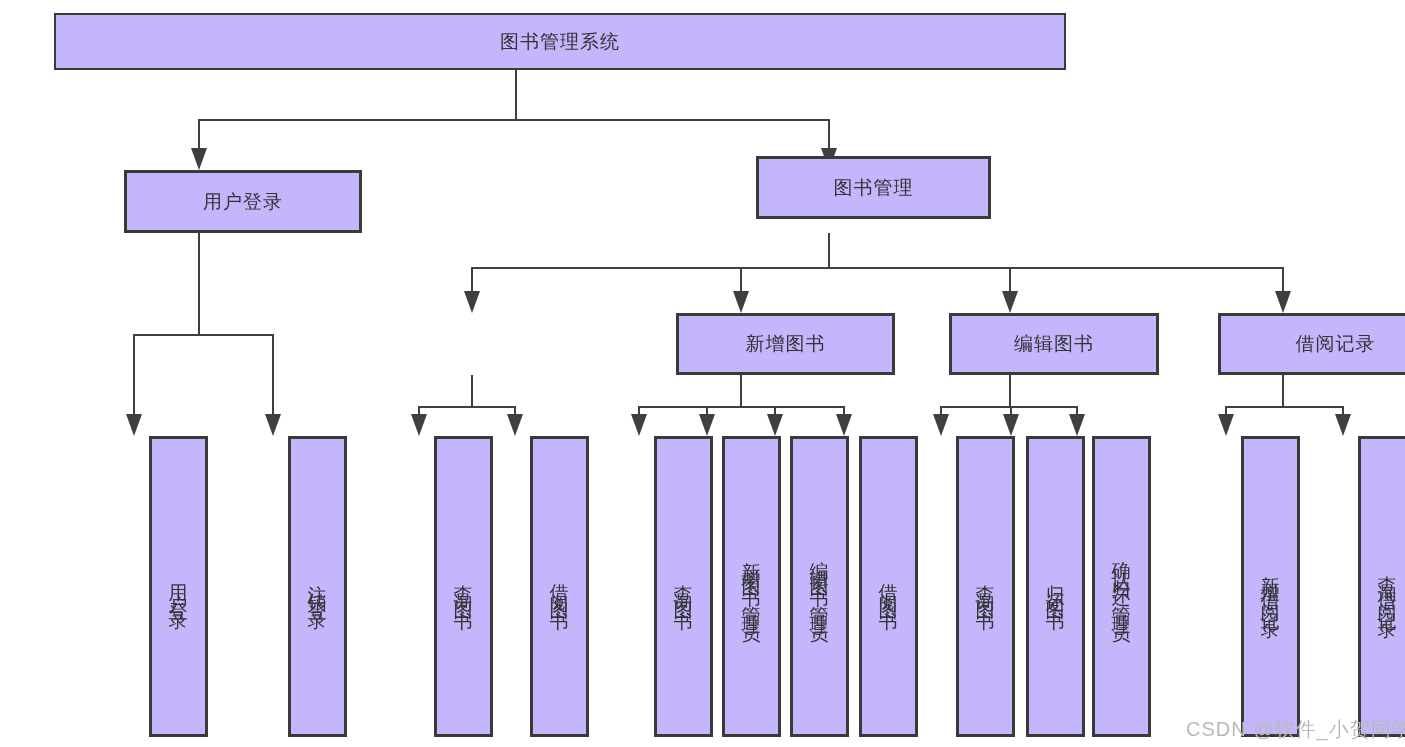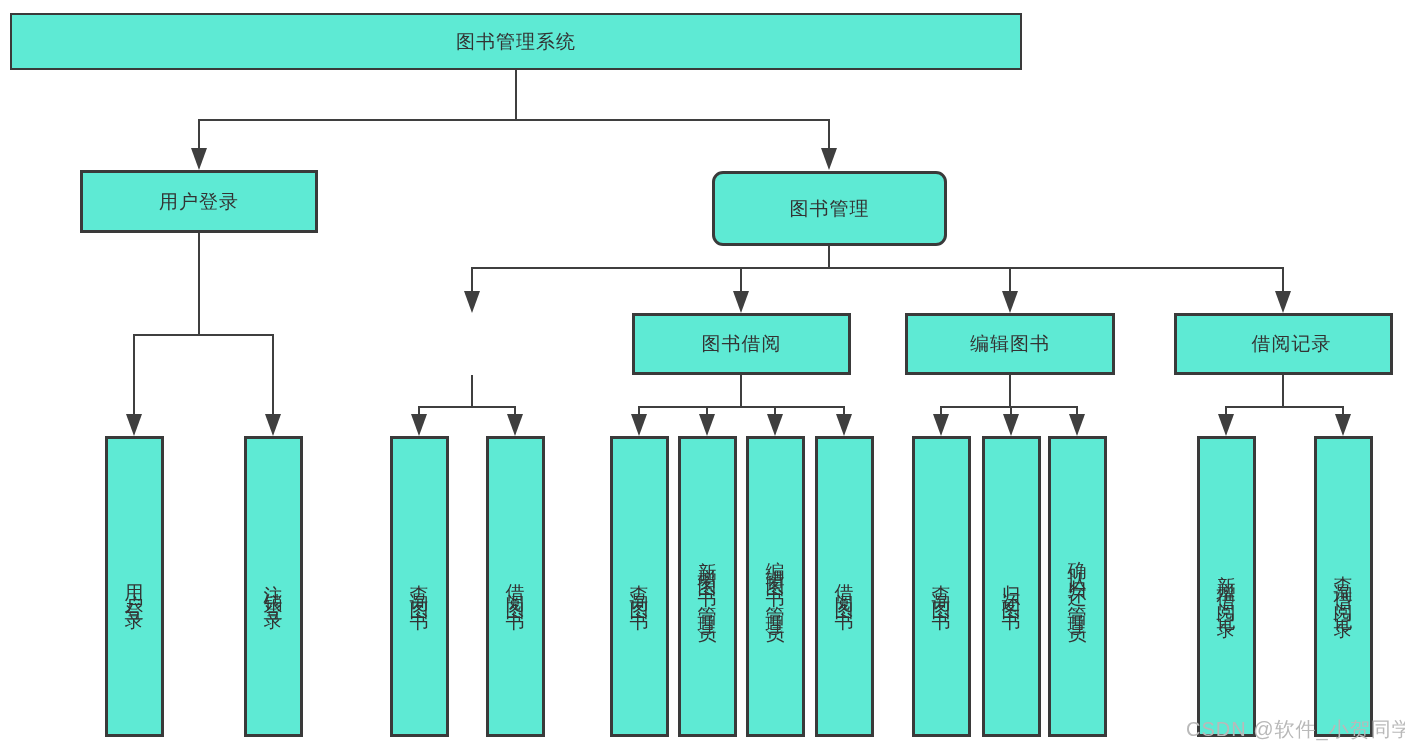--- a/index.html
+++ b/index.html
@@ -14,29 +14,30 @@
   }
   #connectors {
     position: absolute;
     left: 0; top: 0;
     width: 1405px; height: 747px;
     pointer-events: none;
   }
   .node {
     position: absolute;
     box-sizing: border-box;
-    background: #5eead4;
+    background: #c4b5fd;
     border: 3px solid #3a3a3a;
     display: flex;
     align-items: center;
     justify-content: center;
     font-size: 19px;
     letter-spacing: 1px;
     color: #333333;
     z-index: 2;
+    margin-left: 44px;
   }
   .node.root { border-width: 2px; }
   .node.leaf {
     writing-mode: vertical-rl;
     text-orientation: mixed;
     letter-spacing: 9px;
     font-size: 19px;
     line-height: 1;
     padding: 10px 0;
   }
@@ -130,23 +131,23 @@
       <line class="stroke" x1="1226" y1="406" x2="1226" y2="416"></line>
       <polygon class="arrowhead" points="1218,414 1234,414 1226,436"></polygon>
       <line class="stroke" x1="1343" y1="406" x2="1343" y2="416"></line>
       <polygon class="arrowhead" points="1335,414 1351,414 1343,436"></polygon>
     </g>
   </svg>
 
   <div class="node root" style="left:10px; top:13px; width:1012px; height:57px;">图书管理系统</div>
 
   <div class="node" style="left:80px; top:170px; width:238px; height:63px;">用户登录</div>
-  <div class="node" style="left:712px; top:171px; width:235px; height:75px;border-radius:11px;">图书管理</div>
+  <div class="node" style="left:712px; top:156px; width:235px; height:63px;">图书管理</div>
 
-  <div class="node" style="left:632px; top:313px; width:219px; height:62px;">图书借阅</div>
+  <div class="node" style="left:632px; top:313px; width:219px; height:62px;">新增图书</div>
   <div class="node" style="left:905px; top:313px; width:210px; height:62px;">编辑图书</div>
   <div class="node" style="left:1174px; top:313px; width:219px; height:62px;padding-left:16px;">借阅记录</div>
 
   <div class="node leaf" style="left:105px; top:436px; width:59px; height:301px;">用户登录</div>
   <div class="node leaf" style="left:244px; top:436px; width:59px; height:301px;">注销登录</div>
 
   <div class="node leaf" style="left:390px; top:436px; width:59px; height:301px;">查询图书</div>
   <div class="node leaf" style="left:486px; top:436px; width:59px; height:301px;">借阅图书</div>
 
   <div class="node leaf" style="left:610px; top:436px; width:59px; height:301px;">查询图书</div>

